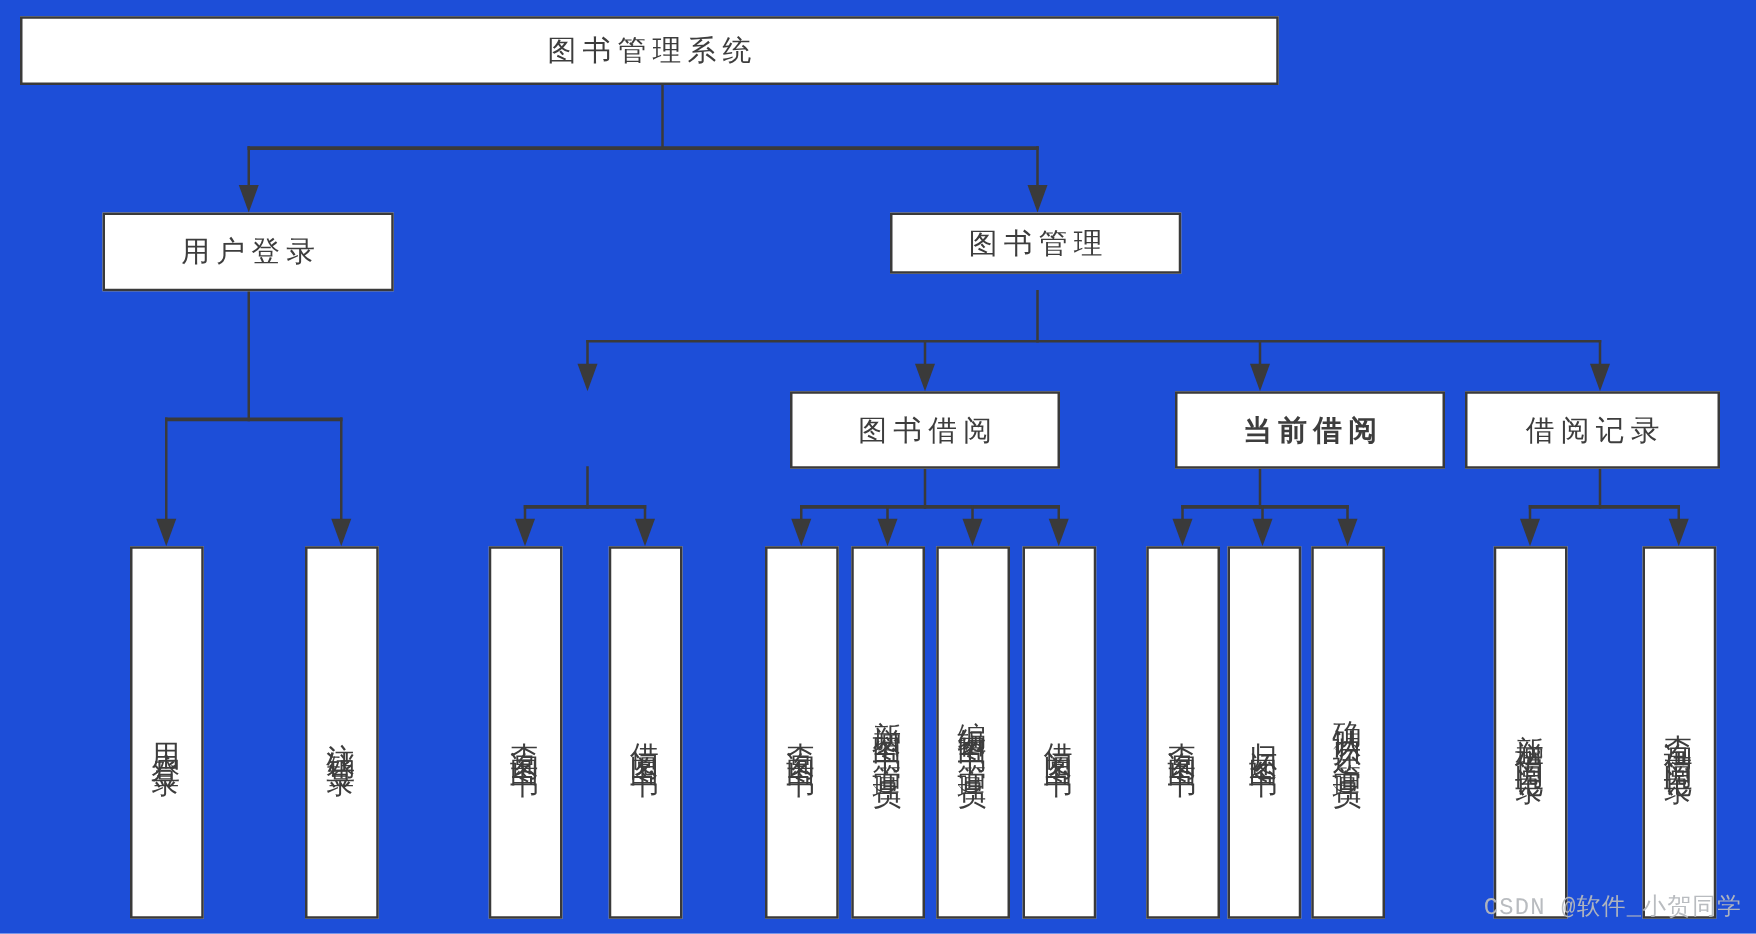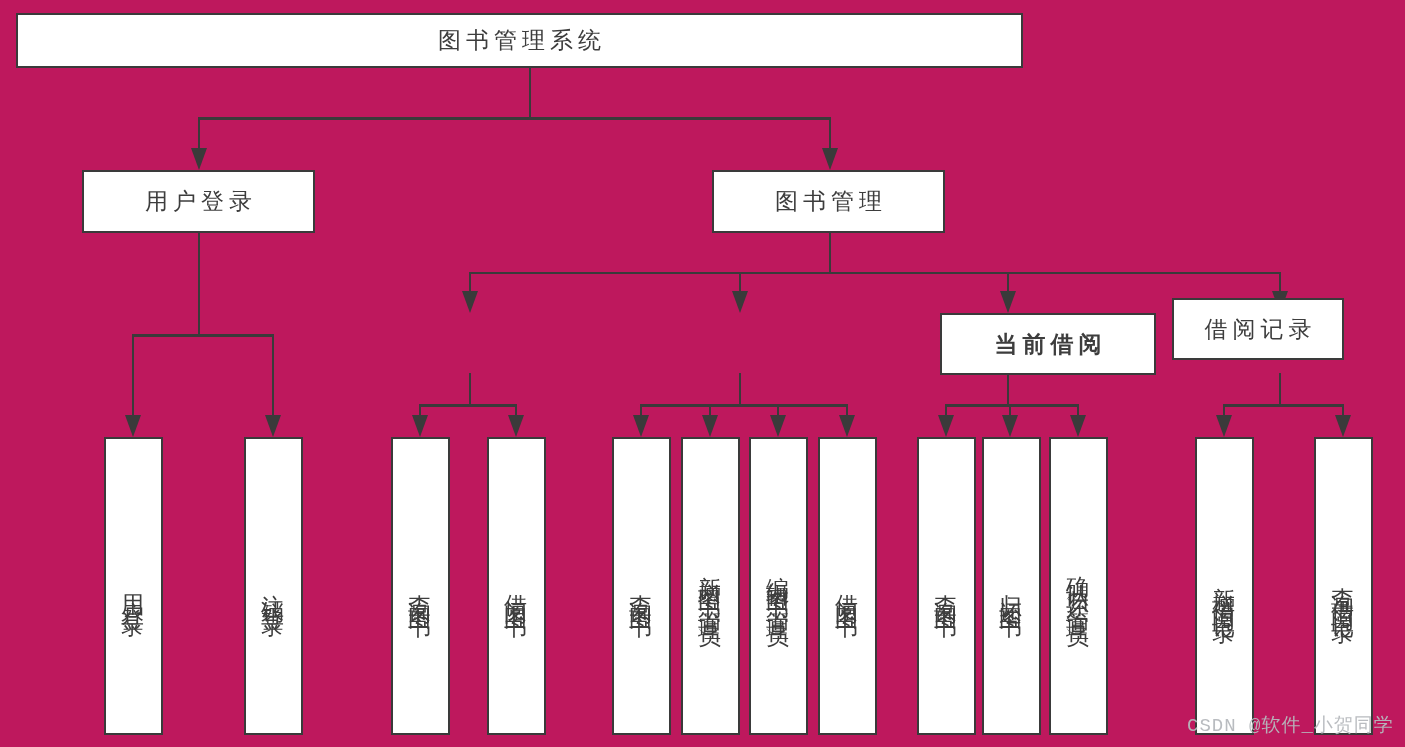--- a/index.html
+++ b/index.html
@@ -1,17 +1,17 @@
 <!DOCTYPE html>
 <html><head>
 <meta charset="utf-8">
 <style>
   html,body{margin:0;padding:0;background:#ffffff;}
   .canvas{
-    position:relative;width:1405px;height:747px;background:#be185d;overflow:hidden;
+    position:relative;width:1405px;height:747px;background:#1d4ed8;overflow:hidden;
     font-family:"Liberation Sans","DejaVu Sans",sans-serif;
   }
   .box{
     position:absolute;background:#ffffff;border:2.5px solid #3a3a3a;
     display:flex;align-items:center;justify-content:center;
     box-sizing:border-box;color:#3d3d3d;z-index:2;
   }
   .box-h span{
     font-size:23px;letter-spacing:5px;margin-right:-5px;white-space:nowrap;
   }
@@ -94,28 +94,31 @@
   <div class="ar" style="left:1216px;top:415px;"></div>
   <div class="ar" style="left:1335px;top:415px;"></div>
 
   <div class="box box-h" style="left:16px;top:13px;width:1007px;height:55px;">
     <span>图书管理系统</span>
   </div>
 
   <div class="box box-h" style="left:82px;top:170px;width:233px;height:63px;">
     <span>用户登录</span>
   </div>
-  <div class="box box-h" style="left:712px;top:170px;width:233px;height:63px;">
+  <div class="box box-h" style="left:712px;top:170px;width:233px;height:49px;">
     <span>图书管理</span>
   </div>
 
+  <div class="box box-h" style="left:632px;top:313px;width:216px;height:62px;">
+    <span>图书借阅</span>
+  </div>
   <div class="box box-h" style="left:940px;top:313px;width:216px;height:62px;font-weight:bold;">
     <span>当前借阅</span>
   </div>
-  <div class="box box-h" style="left:1172px;top:298px;width:172px;height:62px;">
+  <div class="box box-h" style="left:1172px;top:313px;width:204px;height:62px;">
     <span>借阅记录</span>
   </div>
 
   <div class="box box-v" style="left:104px;top:437px;width:59px;height:298px;">
     <span>用户登录</span>
   </div>
   <div class="box box-v" style="left:244px;top:437px;width:59px;height:298px;">
     <span>注销登录</span>
   </div>
 

